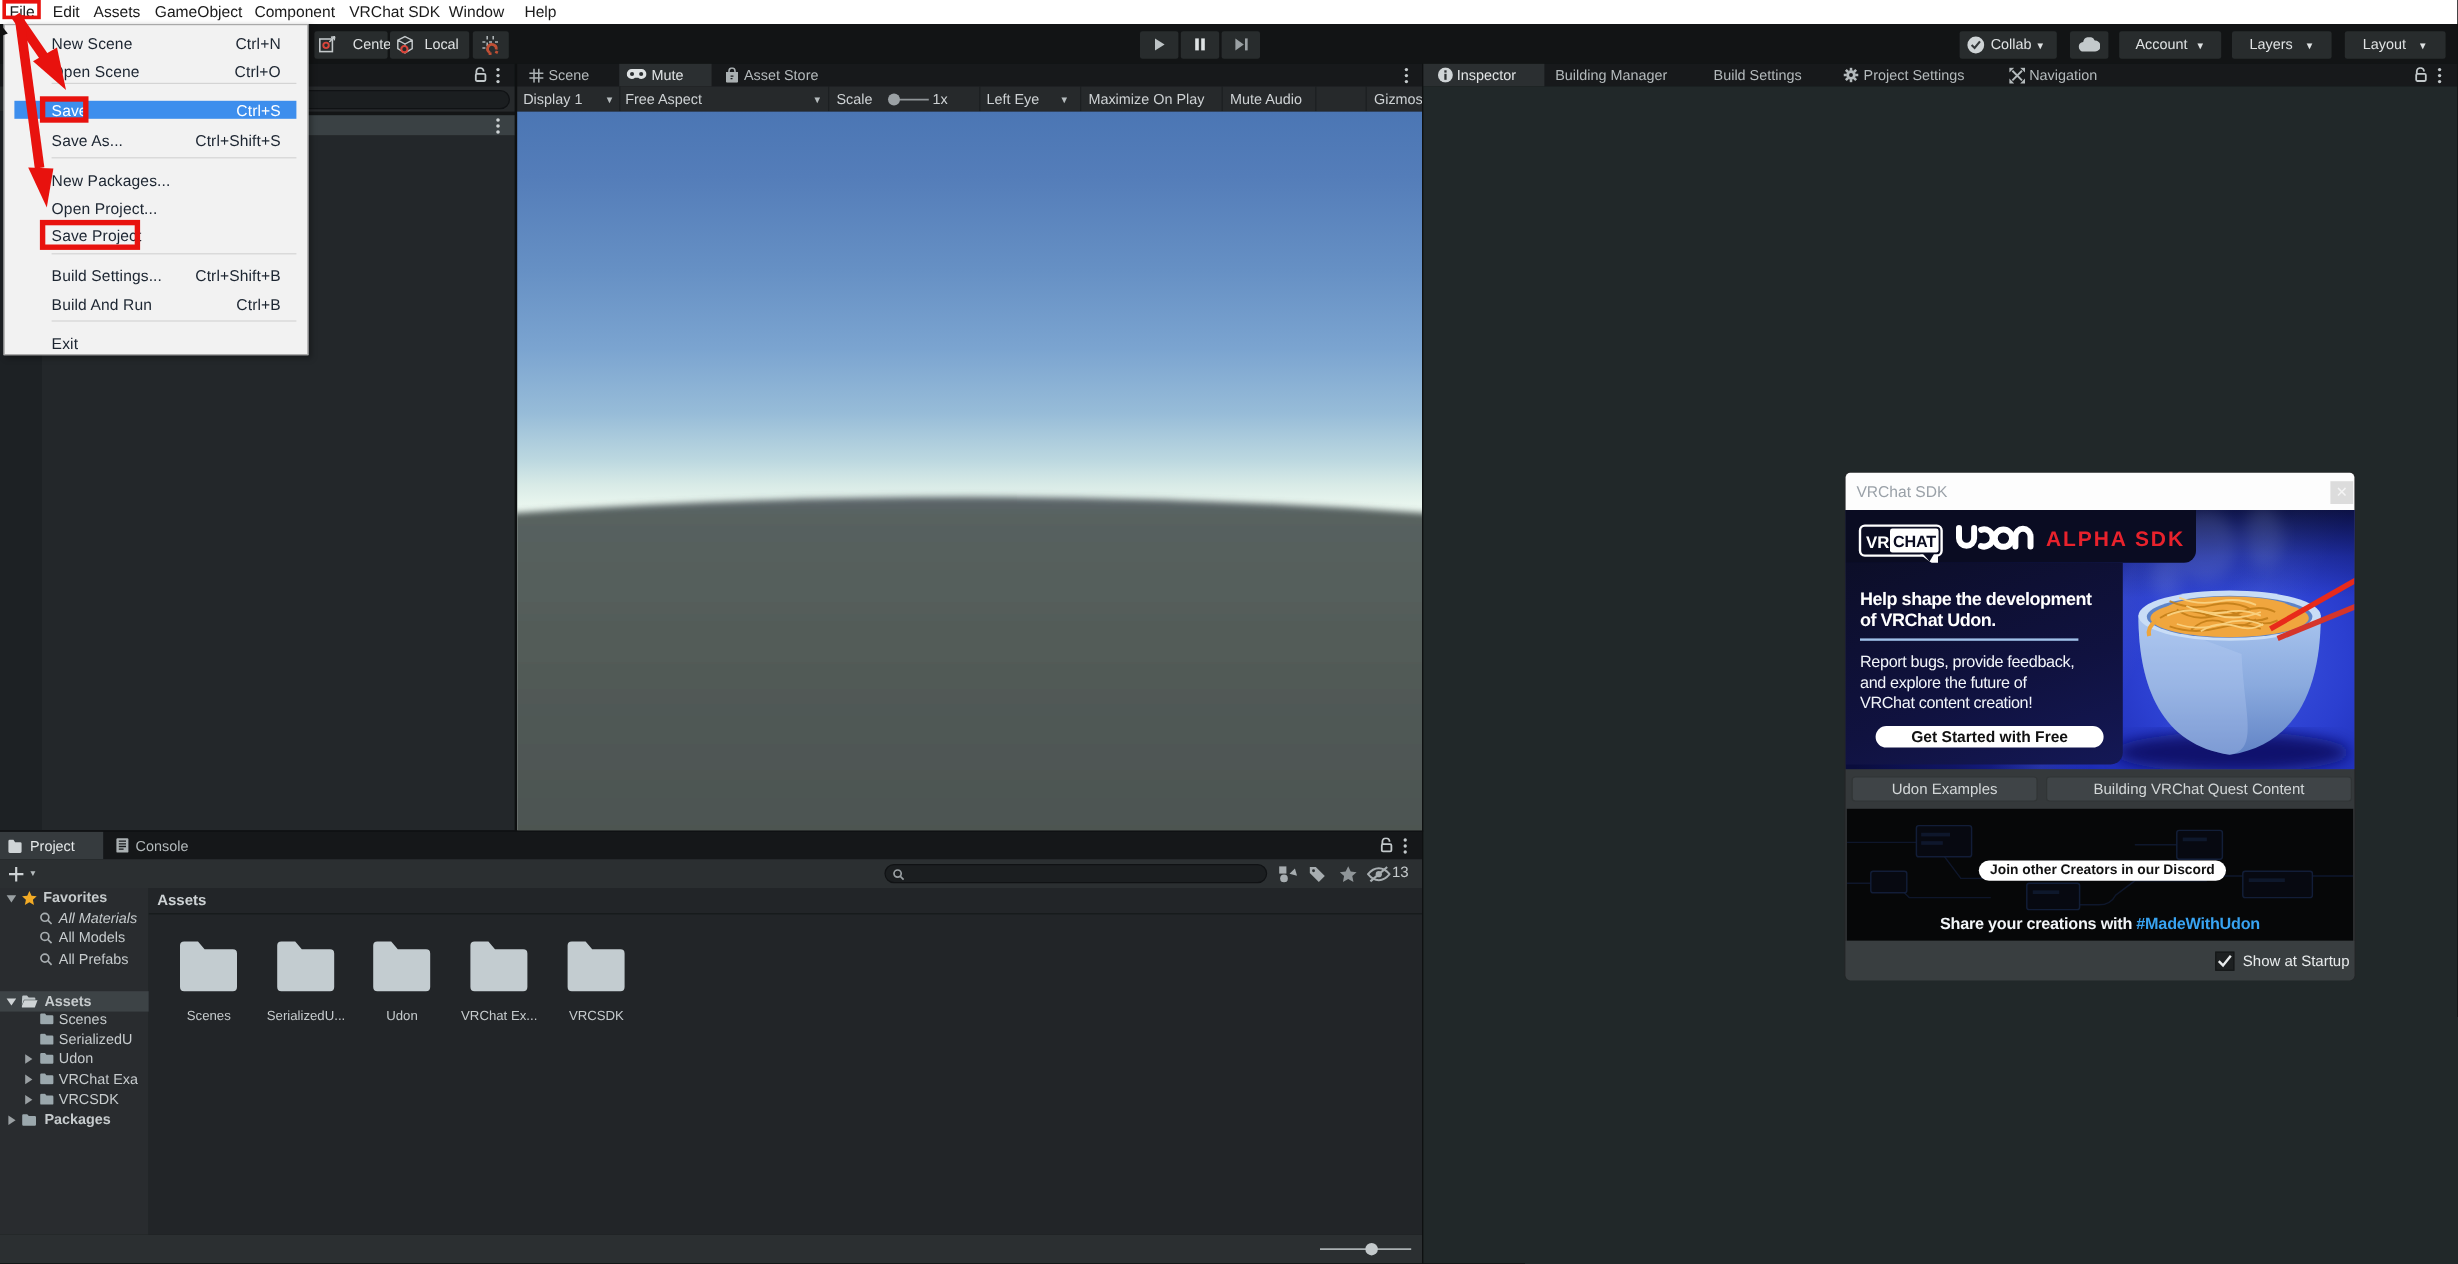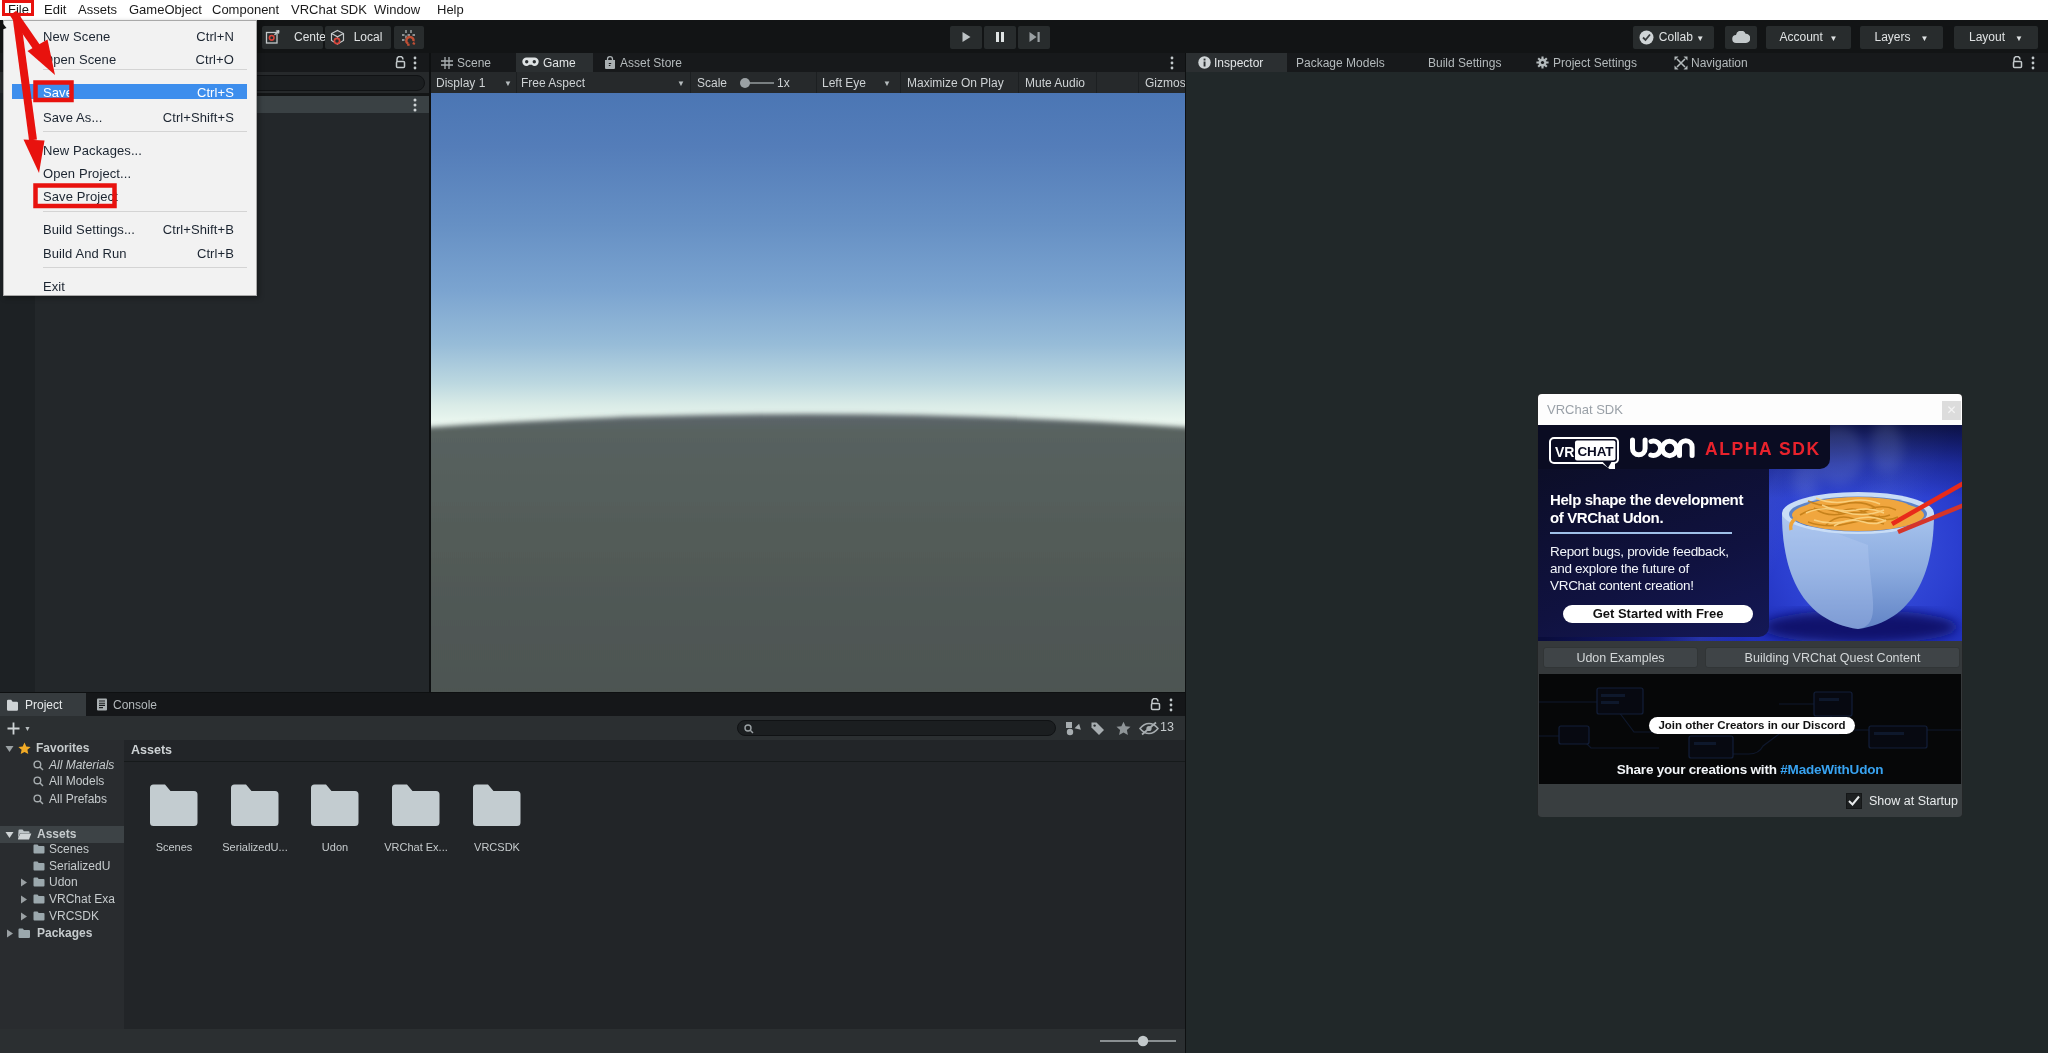--- a/index.html
+++ b/index.html
@@ -150,21 +150,21 @@
           <path d="M4 0 V12 M8 0 V12 M0 4 H12 M0 8 H12"></path>
         </g>
       </svg>
     <span class="tab-label" style="position:absolute;left:26px;top:3px">Scene</span>
     <div class="tab-active" style="position:absolute;left:85px;top:0;width:77px;height:19px;">
       <svg width="17" height="11" style="position:absolute;left:6px;top:4px" viewBox="0 0 17 11">
           <path d="M4.5 0.5 h8 a4.2 4.2 0 0 1 0 8.4 q-1.6 0 -2.6-1.2 h-2.8 q-1 1.2 -2.6 1.2 a4.2 4.2 0 0 1 0 -8.4 Z" fill="#dfe3e4"></path>
           <circle cx="4.7" cy="4.7" r="1.7" fill="#2b2f31"></circle>
           <circle cx="12.3" cy="4.7" r="1.7" fill="#2b2f31"></circle>
         </svg>
-      <span style="position:absolute;left:27px;top:3px;font-size:12px;">Game</span>
+      <span style="position:absolute;left:27px;top:3px;font-size:12px;">Mute</span>
     </div>
     <svg width="12" height="13" style="position:absolute;left:173px;top:3px" viewBox="0 0 12 13">
         <path d="M1 4 h10 v8 a1 1 0 0 1 -1 1 h-8 a1 1 0 0 1 -1 -1 Z" fill="#aab0b2"></path>
         <path d="M3.5 6 V3.2 a2.5 2.5 0 0 1 5 0 V6" fill="none" stroke="#aab0b2" stroke-width="1.3"></path>
         <path d="M4.8 7.5 h2.4 M4.8 9.5 h1.6" stroke="#17191b" stroke-width="1"></path>
       </svg>
     <span class="tab-label" style="position:absolute;left:189px;top:3px">Asset Store</span>
     <svg width="6" height="14" style="position:absolute;left:738px;top:3px" viewBox="0 0 6 14">
         <g fill="#c3c9cb">
           <circle cx="3" cy="2" r="1.4"></circle>
@@ -217,21 +217,21 @@
 
   <div id="insp-tabrow" class="abs">
     <div class="tab-active" style="position:absolute;left:0;top:0;width:101px;height:19px;">
       <svg width="13" height="13" style="position:absolute;left:12px;top:3px" viewBox="0 0 13 13">
           <circle cx="6.5" cy="6.5" r="6.2" fill="#cfd4d6"></circle>
           <rect x="5.6" y="5.5" width="1.9" height="5" fill="#2b2f31"></rect>
           <rect x="5.6" y="2.6" width="1.9" height="1.9" fill="#2b2f31"></rect>
         </svg>
       <span style="position:absolute;left:28px;top:3px;font-size:12px;">Inspector</span>
     </div>
-    <span class="tab-label" style="position:absolute;left:110px;top:3px">Package Models</span>
+    <span class="tab-label" style="position:absolute;left:110px;top:3px">Building Manager</span>
     <span class="tab-label" style="position:absolute;left:242px;top:3px">Build Settings</span>
     <svg width="13" height="13" style="position:absolute;left:350px;top:3px" viewBox="0 0 13 13">
         <g fill="#b4babc">
           <circle cx="6.5" cy="6.5" r="3.9"></circle>
           <g stroke="#b4babc" stroke-width="2.1">
             <path d="M6.5 0.4 V3 M6.5 10 V12.6 M0.4 6.5 H3 M10 6.5 H12.6 M2.2 2.2 L4 4 M9 9 L10.8 10.8 M10.8 2.2 L9 4 M4 9 L2.2 10.8"></path>
           </g>
         </g>
         <circle cx="6.5" cy="6.5" r="1.6" fill="#17191b"></circle>
       </svg>

